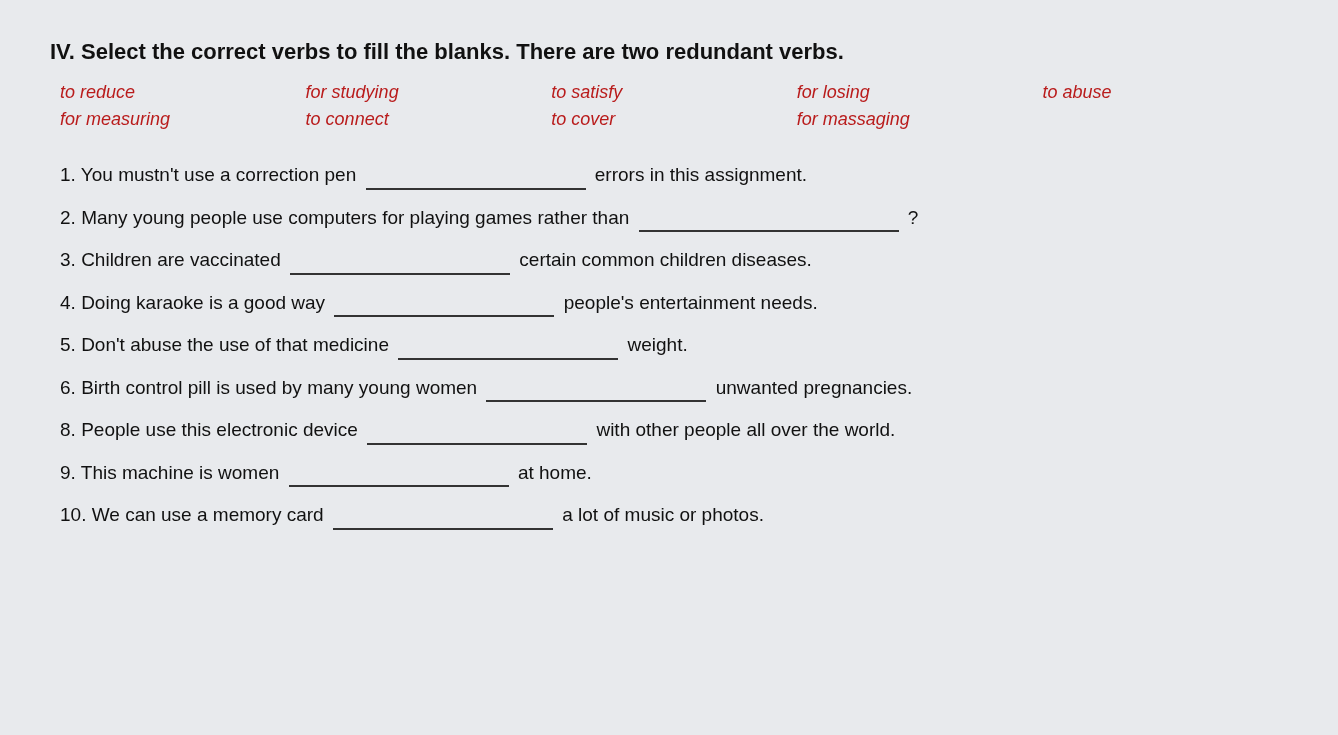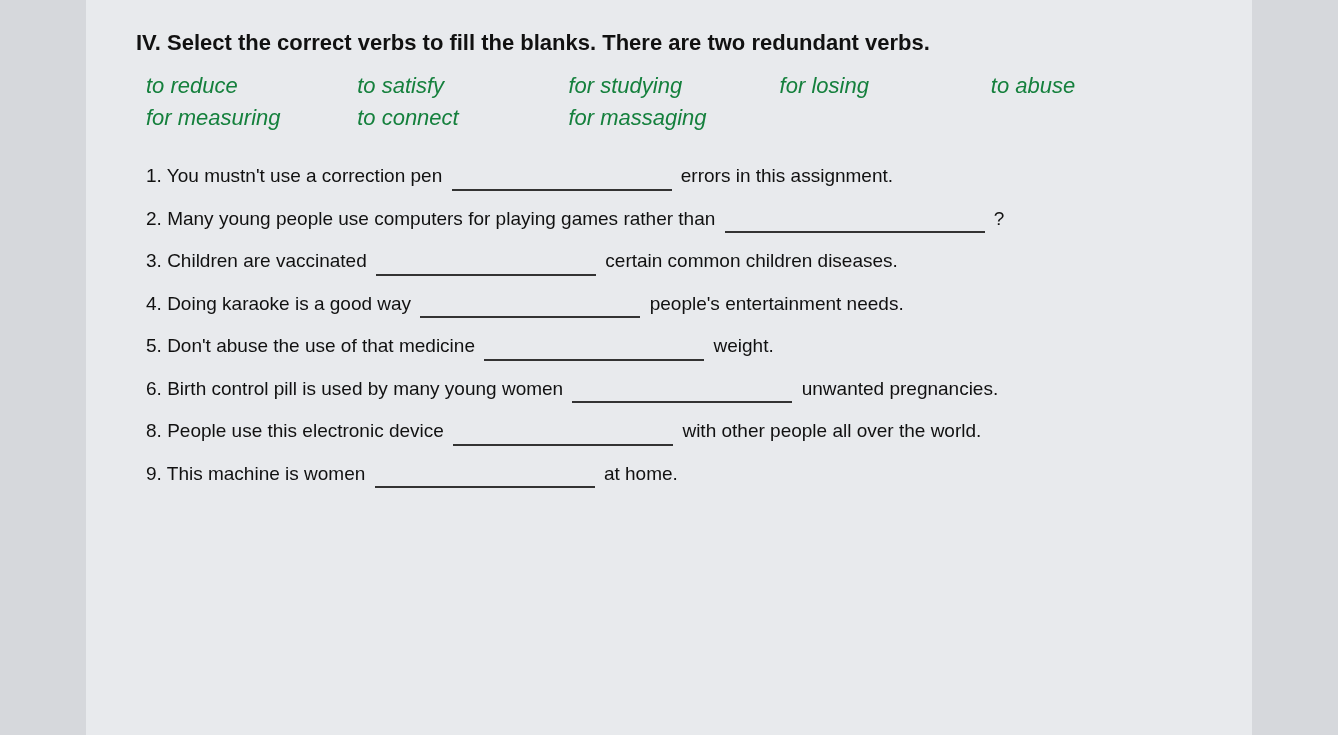--- a/index.html
+++ b/index.html
@@ -13,43 +13,43 @@
       width: 1338px;
       height: 735px;
       display: flex;
       align-items: center;
       justify-content: center;
       font-family: Arial, sans-serif;
     }
 
     .page {
       background-color: #e8eaed;
-      width: 1166px;
+      width: 1338px;
       height: 735px;
-      padding: 30px 50px;
+      padding: 39px 50px;
     }
 
     .title {
       font-size: 22px;
       font-weight: bold;
       margin-bottom: 14px;
       color: #111;
     }
 
     .verb-grid {
       display: grid;
       grid-template-columns: repeat(5, 1fr);
       grid-template-rows: auto auto;
       margin-bottom: 28px;
       padding-left: 10px;
     }
 
     .verb-item {
-      font-size: 22px;
-      color: #15803d;
+      font-size: 18px;
+      color: #b91c1c;
       font-style: italic;
       padding: 3px 0;
     }
 
     .questions {
       padding-left: 10px;
     }
 
     .question {
       font-size: 19px;
@@ -73,27 +73,28 @@
   </style>
 </head>
 <body>
 
 <div class="page">
   <div class="title">IV. Select the correct verbs to fill the blanks. There are two redundant verbs.</div>
 
   <div class="verb-grid">
 
     <div class="verb-item">to reduce</div>
+    <div class="verb-item">for studying</div>
     <div class="verb-item">to satisfy</div>
-    <div class="verb-item">for studying</div>
     <div class="verb-item">for losing</div>
     <div class="verb-item">to abuse</div>
 
     <div class="verb-item">for measuring</div>
     <div class="verb-item">to connect</div>
+    <div class="verb-item">to cover</div>
     <div class="verb-item">for massaging</div>
   </div>
 
   <div class="questions">
 
     <div class="question">
       <span>1.</span>
       <span> You mustn't use a correction pen </span>
       <span class="blank"></span>
       <span>errors in this assignment.</span>
@@ -142,15 +143,21 @@
       <span>with other people all over the world.</span>
     </div>
 
     <div class="question">
       <span>9.</span>
       <span> This machine is women </span>
       <span class="blank"></span>
       <span>at home.</span>
     </div>
 
+    <div class="question">
+      <span>10.</span>
+      <span> We can use a memory card </span>
+      <span class="blank"></span>
+      <span>a lot of music or photos.</span>
+    </div>
 
   </div>
 </div>
 
 </body></html>

